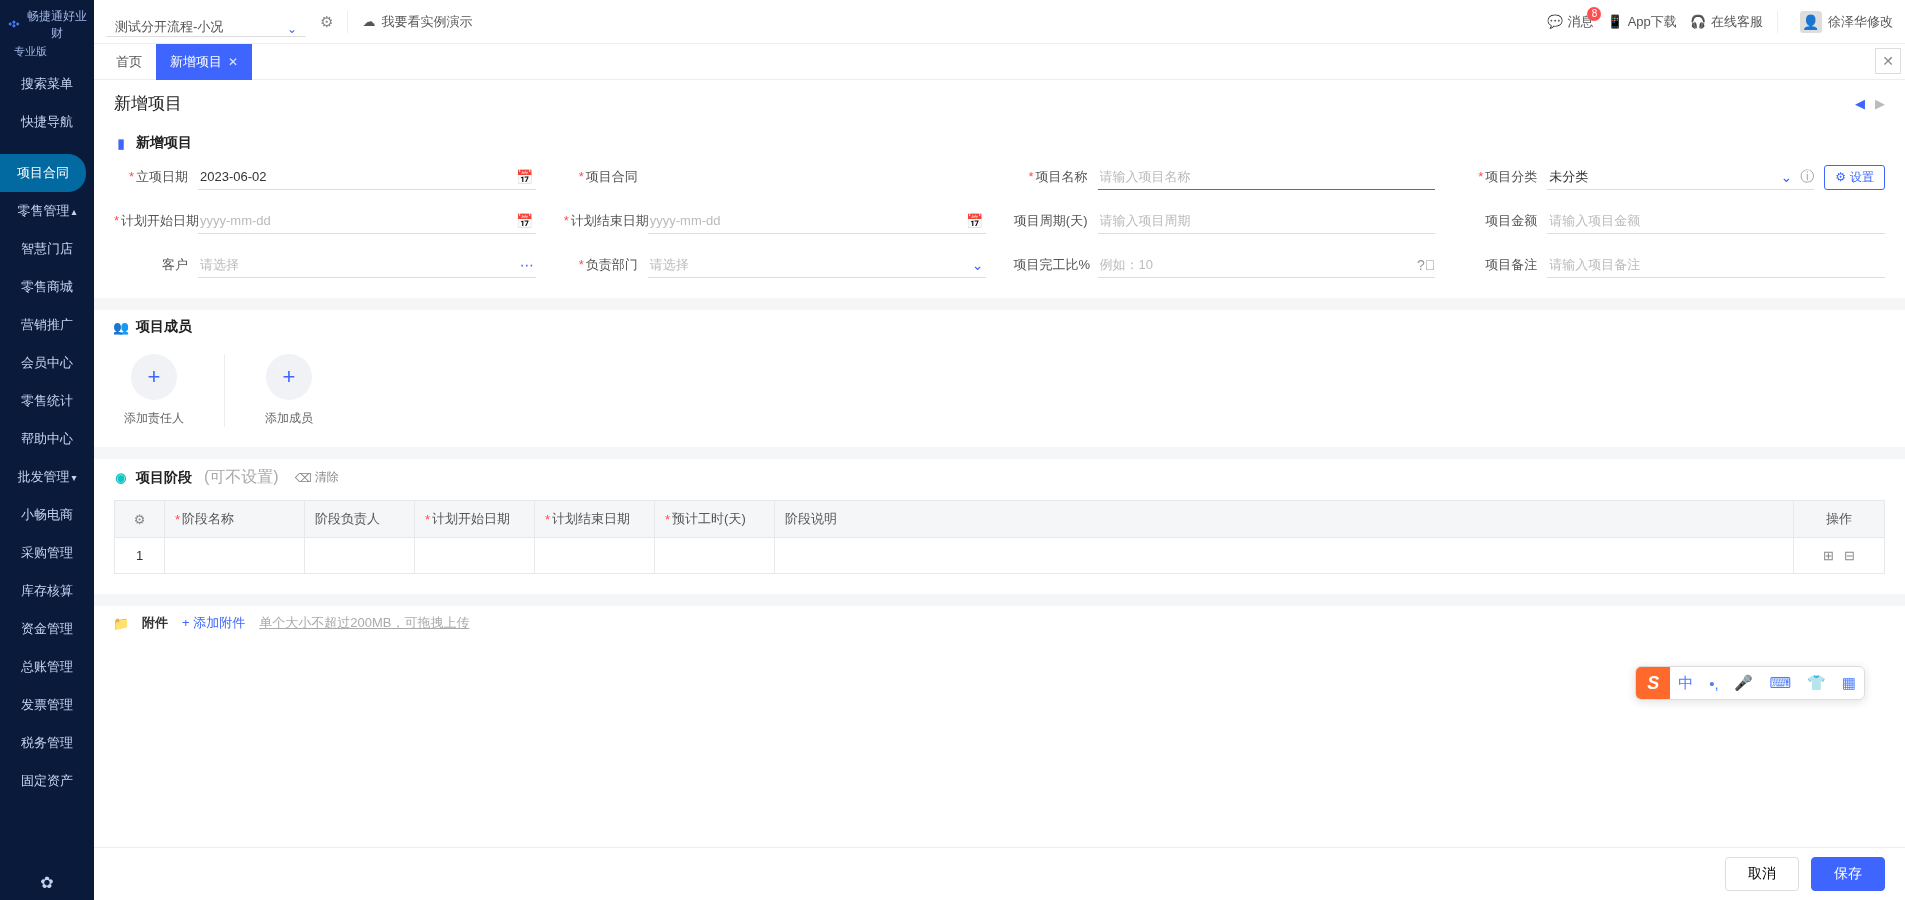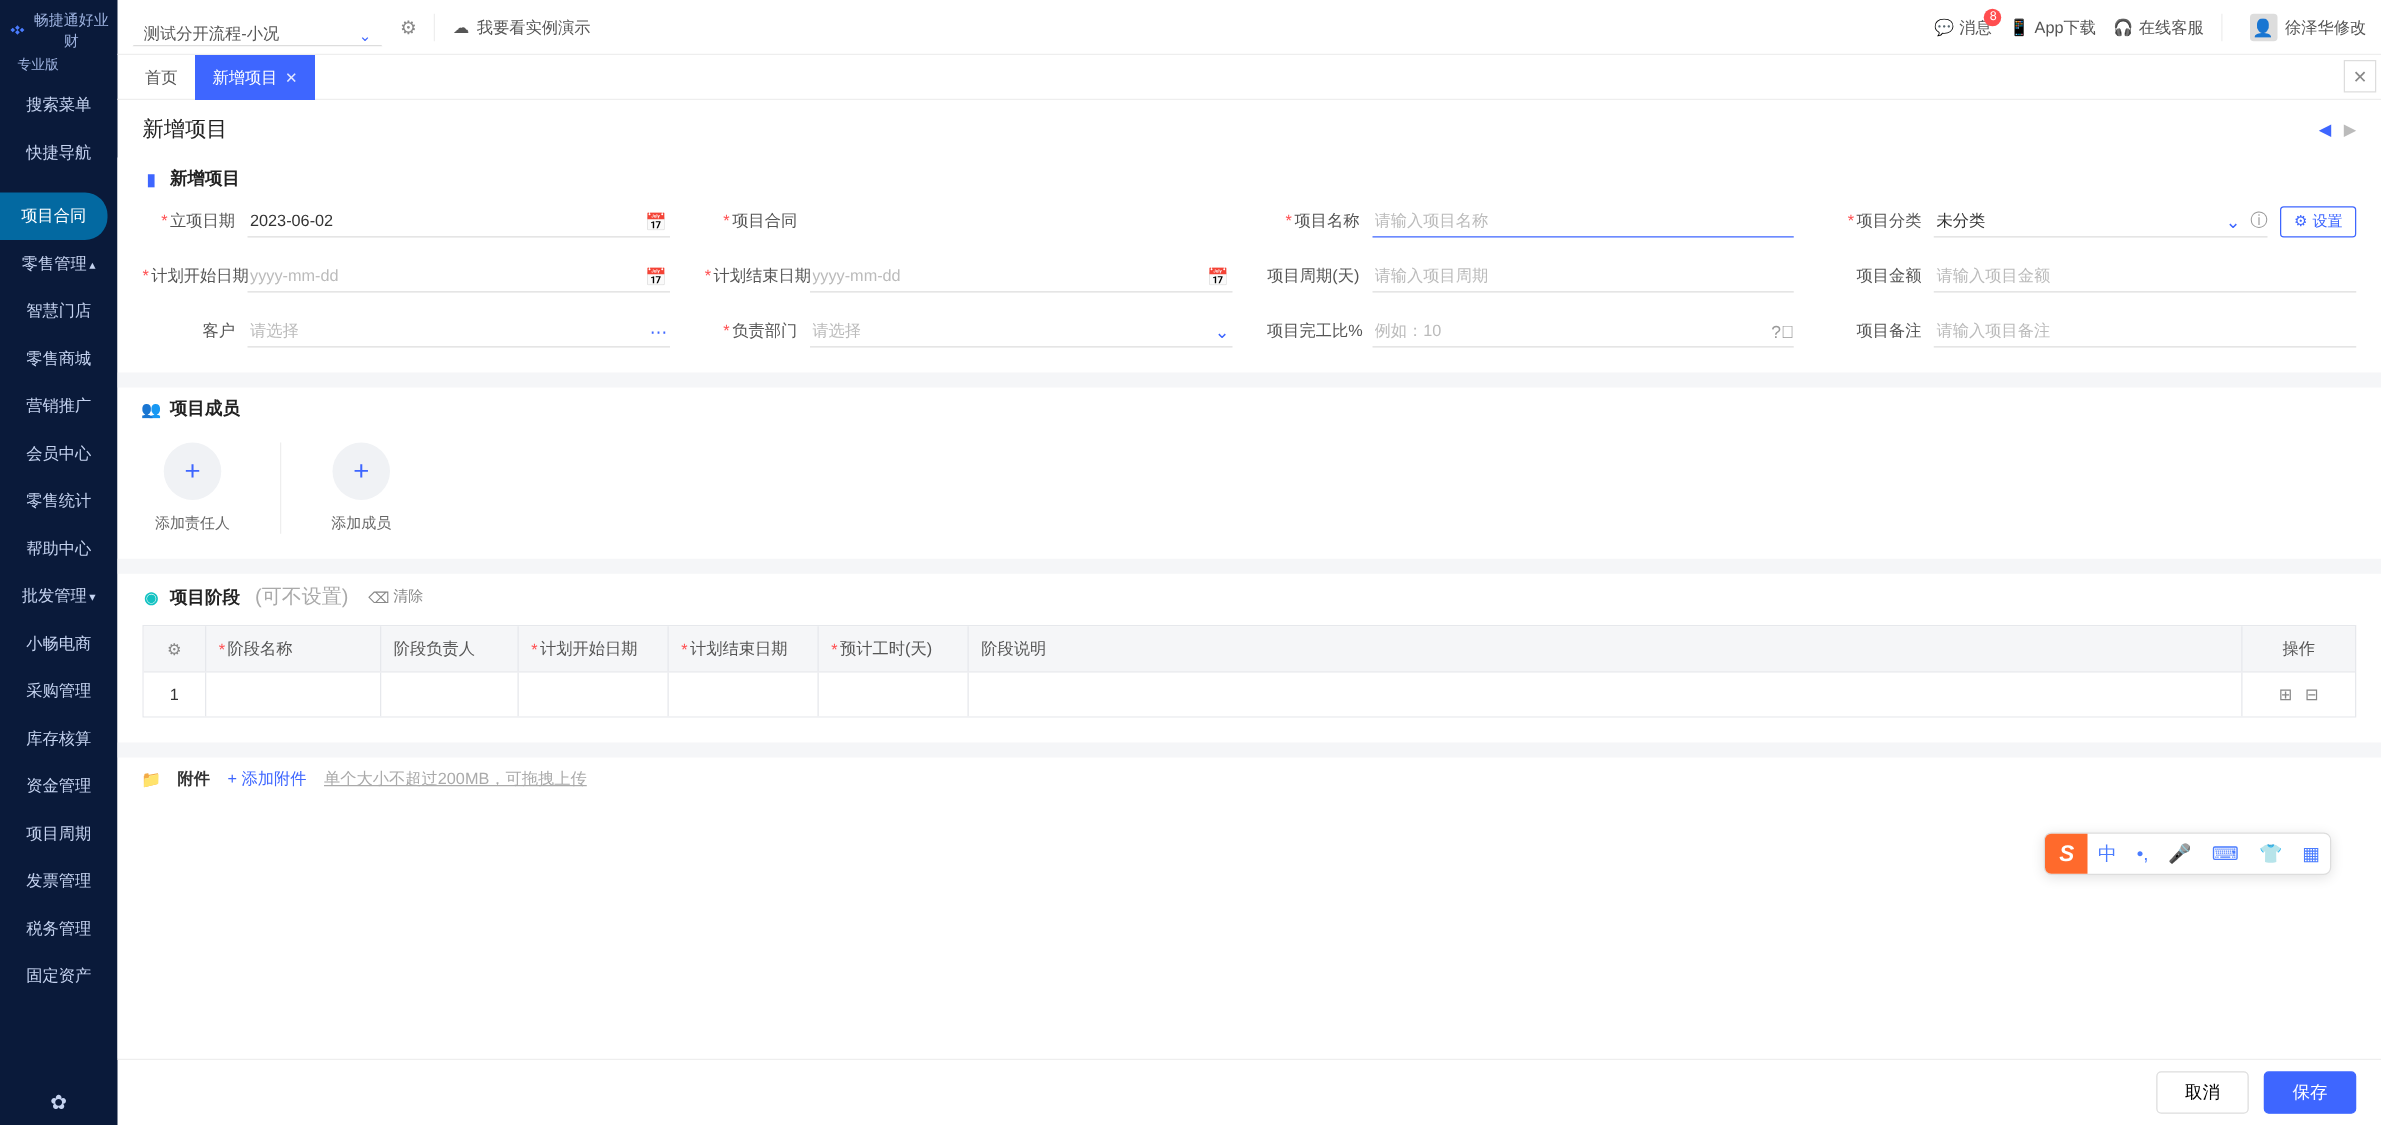--- a/index.html
+++ b/index.html
@@ -151,21 +151,21 @@
       <div class="side-item"><span>零售商城</span></div>
       <div class="side-item"><span>营销推广</span></div>
       <div class="side-item"><span>会员中心</span></div>
       <div class="side-item"><span>零售统计</span></div>
       <div class="side-item"><span>帮助中心</span></div>
       <div class="side-item"><span>批发管理</span><span class="caret">▾</span></div>
       <div class="side-item"><span>小畅电商</span></div>
       <div class="side-item"><span>采购管理</span></div>
       <div class="side-item"><span>库存核算</span></div>
       <div class="side-item"><span>资金管理</span></div>
-      <div class="side-item"><span>项目周期</span></div>
+      <div class="side-item"><span>总账管理</span></div>
       <div class="side-item"><span>发票管理</span></div>
       <div class="side-item"><span>税务管理</span></div>
       <div class="side-item"><span>固定资产</span></div>
     </div>
     <div class="side-settings">
       <span>✿</span>
     </div>
   </aside>
 
   <div class="main">

